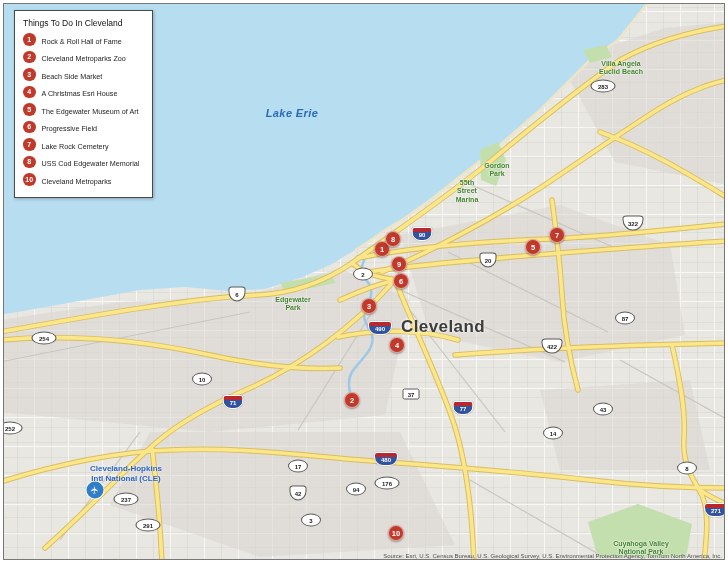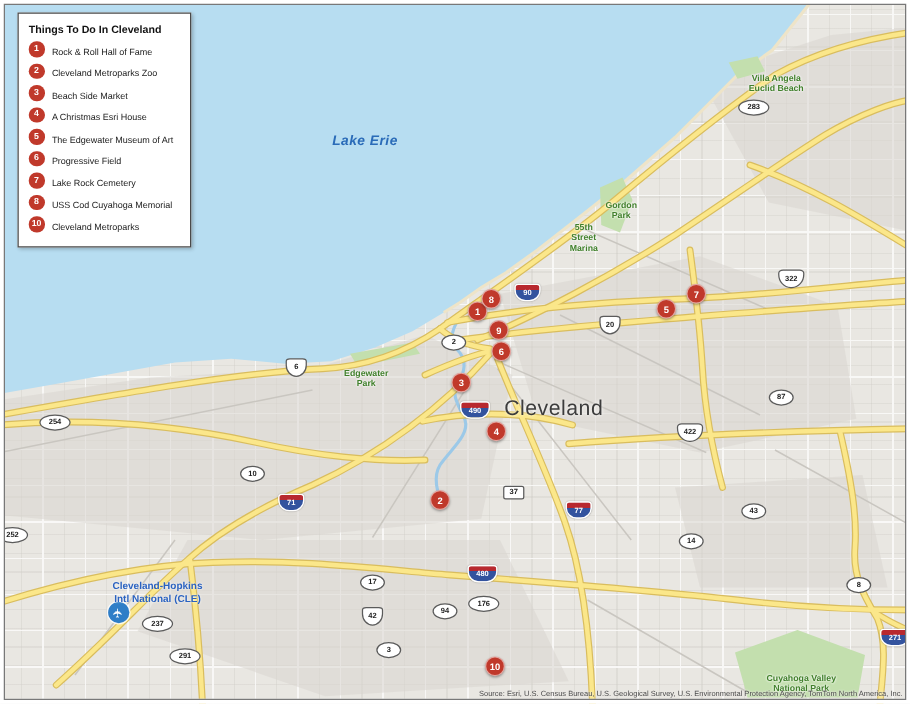--- a/index.html
+++ b/index.html
@@ -7,21 +7,21 @@
   .map{position:absolute;inset:0;background:#e9e7e2;overflow:hidden;}
   .street-grid{position:absolute;inset:0;opacity:.75;background-image:
     repeating-linear-gradient(90deg,rgba(255,255,255,.95) 0 1px,transparent 1px 34px),
     repeating-linear-gradient(0deg,rgba(255,255,255,.95) 0 1px,transparent 1px 29px),
     repeating-linear-gradient(90deg,rgba(185,182,175,.28) 0 1px,transparent 1px 17px),
     repeating-linear-gradient(0deg,rgba(185,182,175,.25) 0 1px,transparent 1px 15px);}
   svg.geo{position:absolute;inset:0;}
   .map-label{position:absolute;transform:translate(-50%,-50%);text-align:center;white-space:nowrap;z-index:6;pointer-events:none;}
   .map-label.water{color:#2a6bb8;font-style:italic;font-weight:bold;font-size:11px;letter-spacing:.4px;text-align:right;}
   .map-label.park{color:#41802c;font-weight:bold;font-size:7px;line-height:1.18;text-shadow:0 0 2px #fff,0 0 2px #fff;}
-  .map-label.city{color:#3c3c3c;font-weight:normal;font-size:17px;letter-spacing:.4px;text-shadow:0 0 3px #fff;}
+  .map-label.city{color:#3c3c3c;font-weight:bold;font-size:17px;letter-spacing:.4px;text-shadow:0 0 3px #fff;}
   .map-label.airport{color:#2a62c0;font-weight:bold;font-size:8px;line-height:1.2;text-shadow:0 0 2px #fff;}
   .shield{position:absolute;transform:translate(-50%,-50%);display:flex;align-items:center;justify-content:center;
     z-index:7;color:#222;font-weight:bold;font-size:6px;line-height:1;}
   .shield.oval{width:18px;height:11px;background:#fff;border:1px solid #5b5b5b;border-radius:50%;}
   .shield.oval.wide{width:23px;}
   .shield.rect{width:15px;height:9px;background:#fff;border:1px solid #5b5b5b;border-radius:2px;}
   .shield.us{width:15px;height:13px;background:#fff;border:1px solid #5b5b5b;border-radius:4px 4px 10px 10px / 3px 3px 11px 11px;}
   .shield.us.wide{width:19px;}
   .shield.interstate{width:21px;height:14px;color:#fff;border:1px solid #fff;border-radius:3px 3px 9px 9px;
     background:linear-gradient(#b8292f 0 4px,#33539e 4px);padding-top:2px;box-sizing:border-box;
@@ -29,21 +29,21 @@
   .shield.interstate.wide{width:24px;}
   .poi-marker{position:absolute;transform:translate(-50%,-50%);width:14px;height:14px;border-radius:50%;
     background:#c0392b;border:1px solid rgba(255,255,255,.55);box-shadow:0 1px 2px rgba(0,0,0,.35);
     color:#fff;font-weight:bold;font-size:7.5px;display:flex;align-items:center;justify-content:center;z-index:10;cursor:pointer;}
   .airport-badge{position:absolute;transform:translate(-50%,-50%);width:17px;height:17px;border-radius:50%;
     background:#2f7ec7;color:#fff;display:flex;align-items:center;justify-content:center;z-index:6;
     font-size:10px;box-shadow:0 0 0 1px rgba(255,255,255,.8);}
   .airport-badge span{transform:rotate(-90deg);}
   .legend{position:absolute;left:14px;top:10px;width:139px;background:#fff;border:1px solid #4a4a4a;
     box-shadow:1px 1px 3px rgba(0,0,0,.25);z-index:80;padding:7px 8px 6px 8px;box-sizing:border-box;}
-  .legend-title{font-size:8.5px;font-weight:bold;color:#111;margin-bottom:5px;}
+  .legend-title{font-size:8.5px;font-weight:normal;color:#111;margin-bottom:5px;}
   .legend-row{display:flex;align-items:flex-end;margin-bottom:5px;}
   .legend-num{flex:0 0 auto;width:12.5px;height:12.5px;border-radius:50%;background:#c0392b;color:#fff;
     font-size:7px;font-weight:bold;display:flex;align-items:center;justify-content:center;margin-right:6px;}
   .legend-label{font-size:7.2px;color:#222;}
   .attribution{position:absolute;right:6px;bottom:4px;font-size:6px;color:#4c4c4c;z-index:8;
     text-shadow:0 0 2px #eceae6,0 0 2px #eceae6;}
   .frame{position:absolute;inset:0;border:4px solid #fff;pointer-events:none;z-index:90;}
   .frame-line{position:absolute;inset:3px;border:1px solid #787878;pointer-events:none;z-index:91;}
 </style>
 </head>
@@ -171,21 +171,21 @@
     <div class="legend-label">Progressive Field</div>
   </div>
 
   <div class="legend-row">
     <div class="legend-num">7</div>
     <div class="legend-label">Lake Rock Cemetery</div>
   </div>
 
   <div class="legend-row">
     <div class="legend-num">8</div>
-    <div class="legend-label">USS Cod Cuyahoga Memorial</div>
+    <div class="legend-label">USS Cod Edgewater Memorial</div>
   </div>
 
 
   <div class="legend-row">
     <div class="legend-num">10</div>
     <div class="legend-label">Cleveland Metroparks</div>
   </div>
 </div>
   </div>
 <div class="map-label water" style="left: 292px; top: 113px;">

